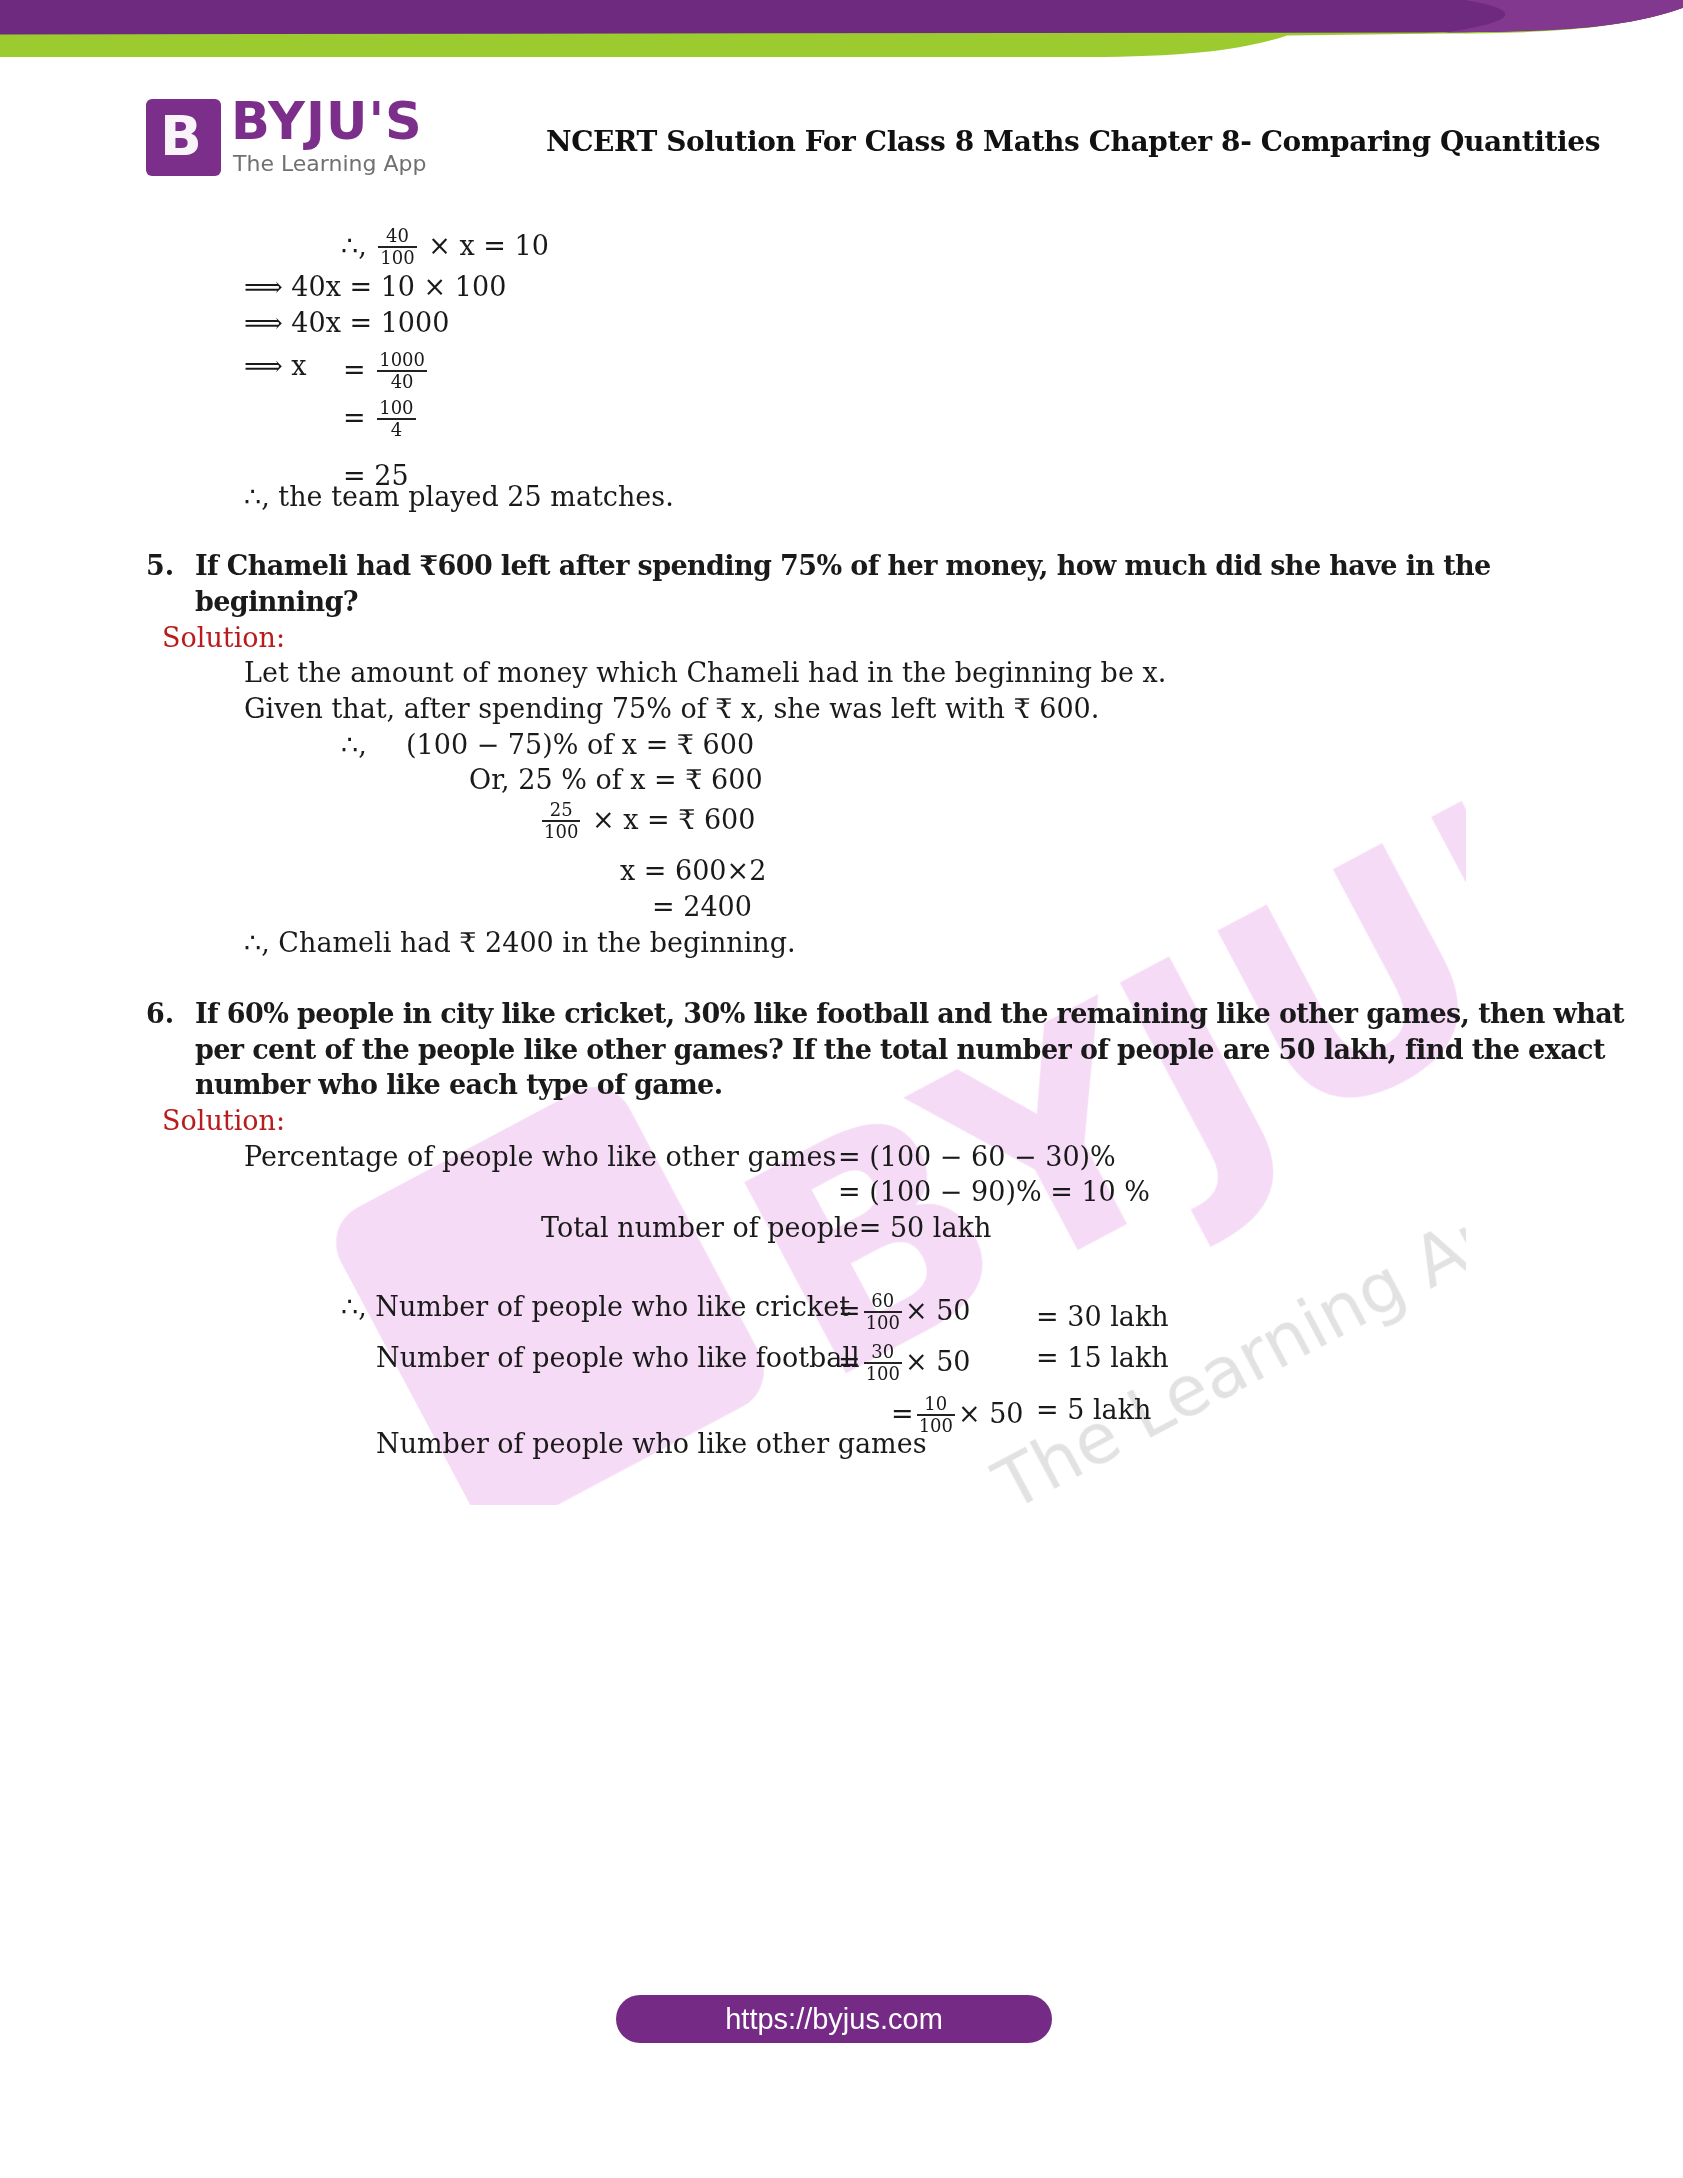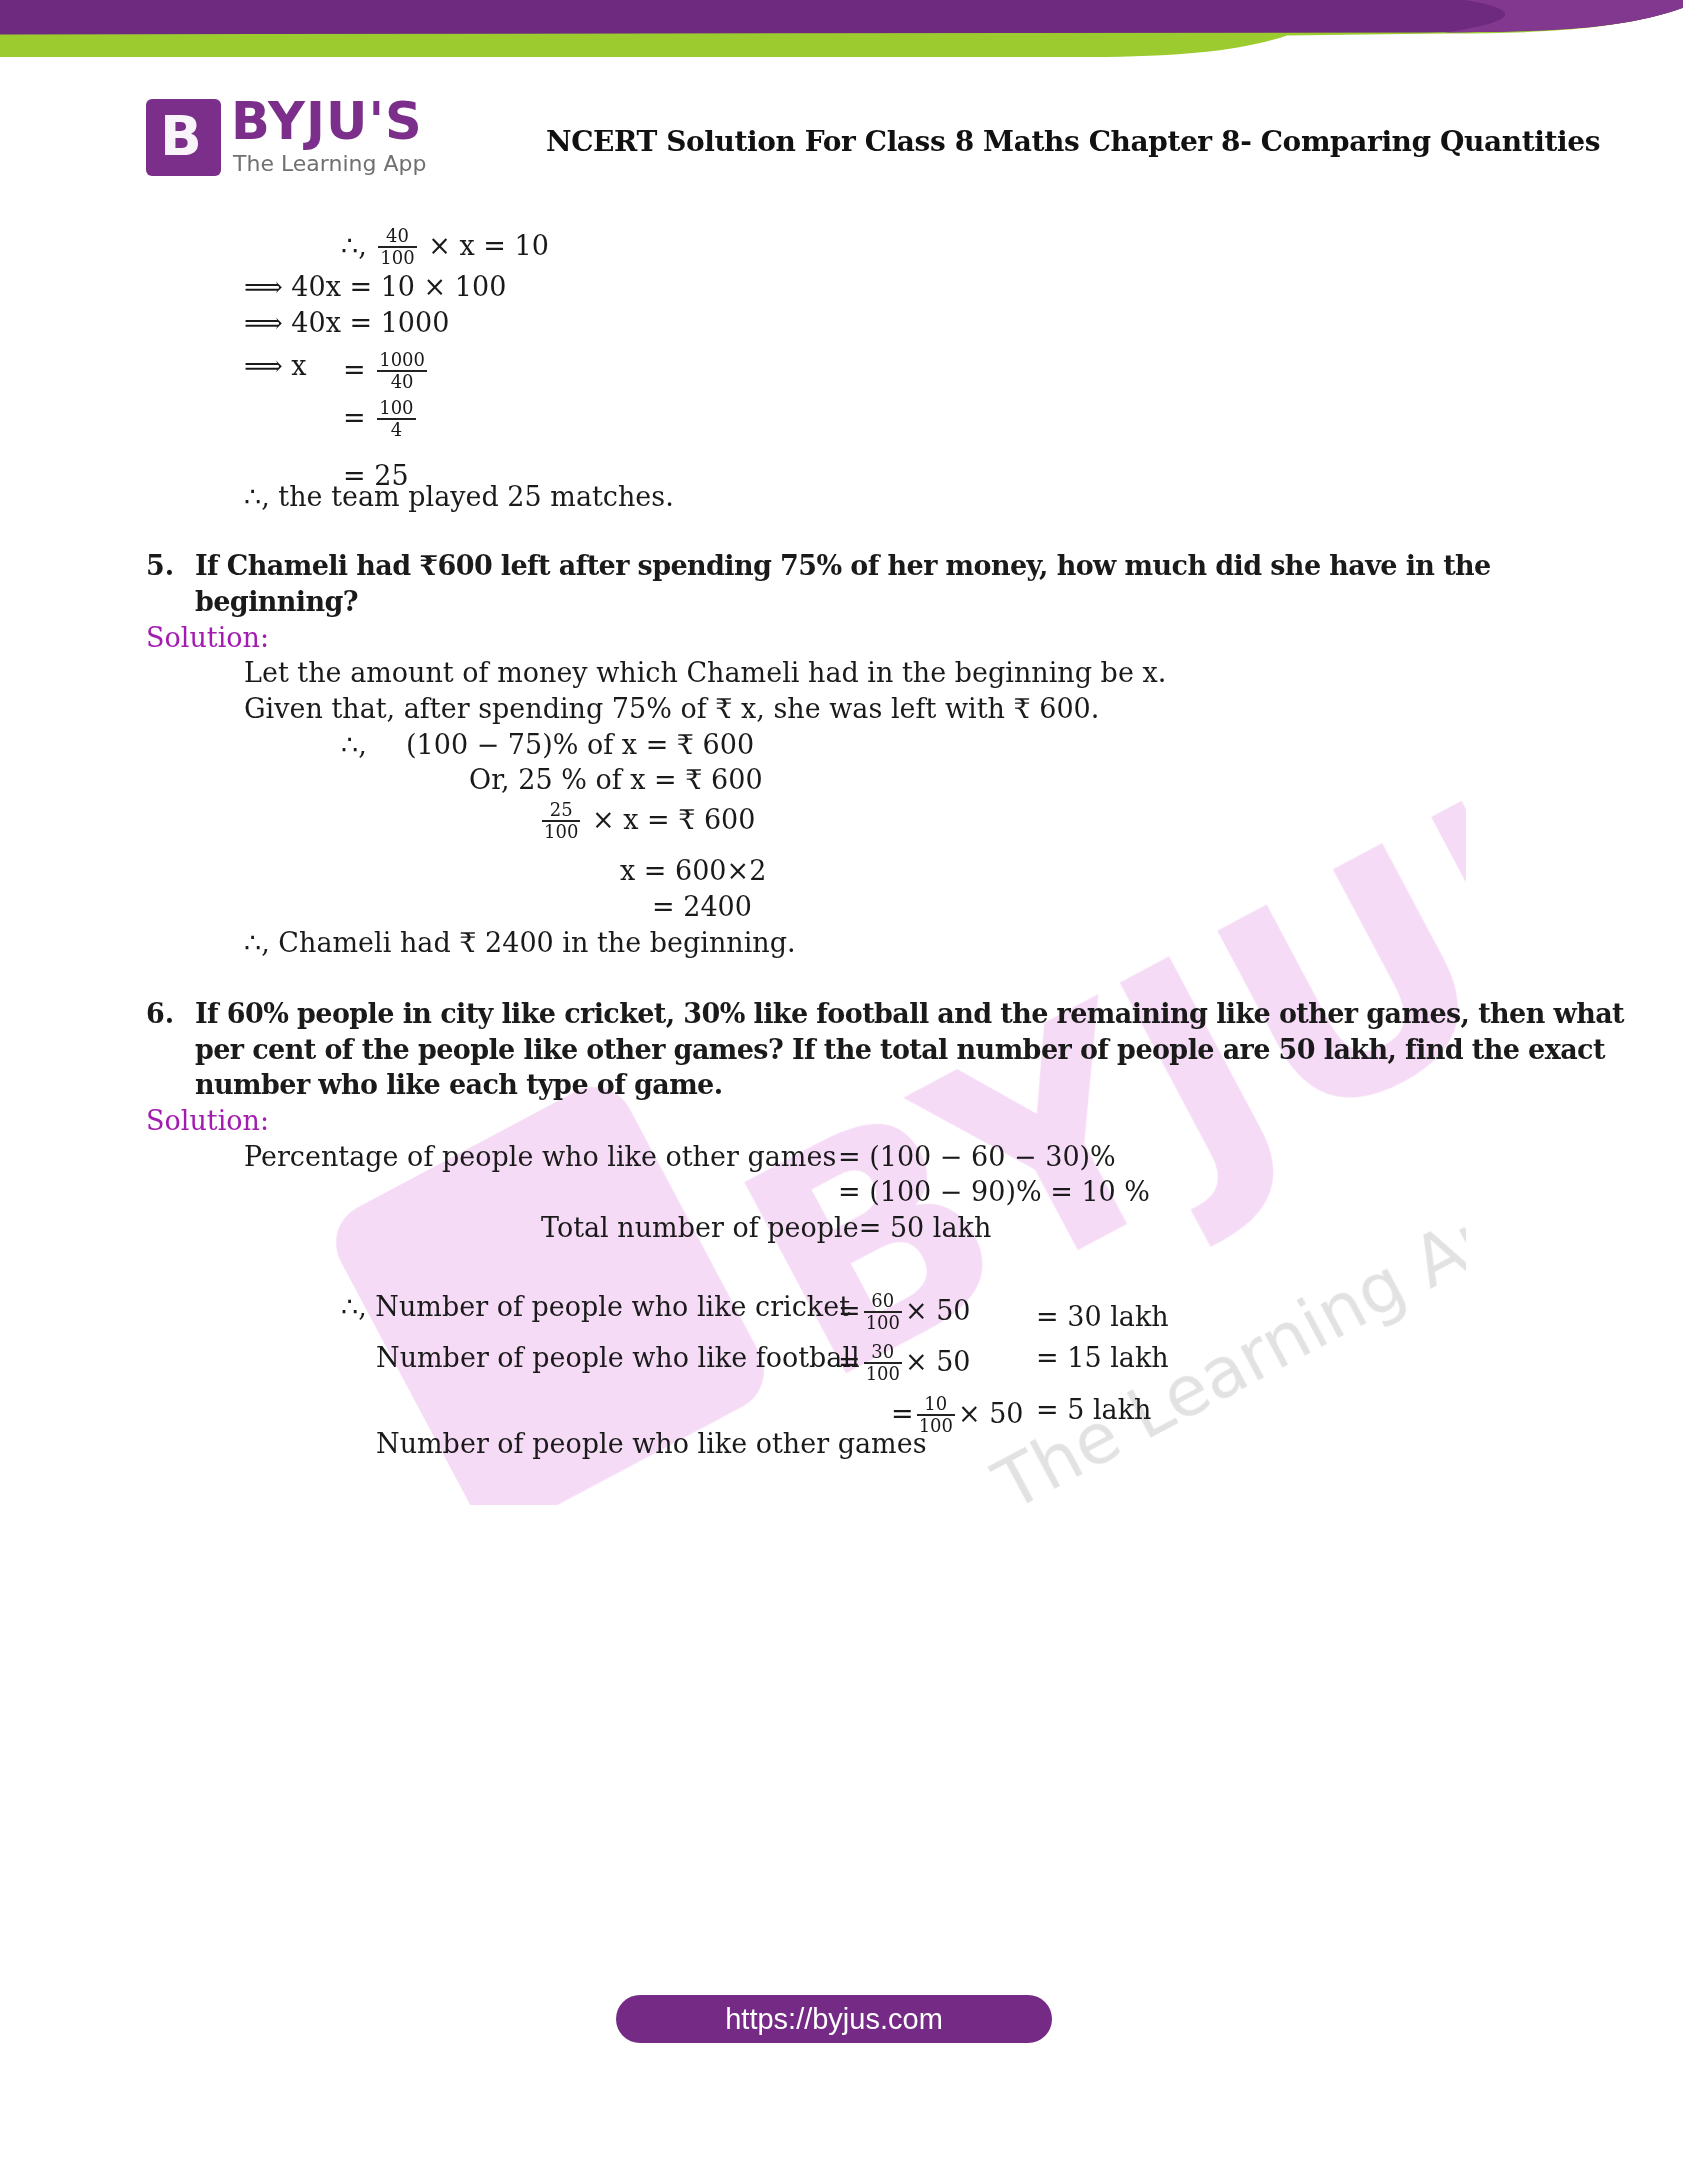--- a/index.html
+++ b/index.html
@@ -11,21 +11,21 @@
   .logo-b { position:absolute; left:14px; top:8px; font-family:"DejaVu Sans", sans-serif; font-size:55px; color:#fff; font-weight:bold; line-height:59px; opacity:0.95; }
   .logo-word { position:absolute; left:85px; top:-4px; font-family:"DejaVu Sans", sans-serif; font-weight:bold; font-size:51px; color:#7b2f8b; letter-spacing:1px; line-height:57px; }
   .logo-tag { position:absolute; left:87px; top:54px; font-family:"DejaVu Sans", sans-serif; font-size:22px; color:#707070; line-height:26px; }
   .doc-title { position:absolute; left:546px; top:125px; font-family:"DejaVu Serif", serif; font-weight:bold; font-size:28px; color:#111; white-space:nowrap; letter-spacing:-0.4px; }
 
   .watermark { position:absolute; left:327px; top:614px; width:1139px; height:891px; pointer-events:none; }
 
   .line { position:absolute; font-size:27px; line-height:32px; white-space:nowrap; }
   .q { position:absolute; font-weight:bold; font-size:27px; line-height:36px; letter-spacing:-0.6px; white-space:nowrap; }
   .qnum { position:absolute; font-weight:bold; font-size:27px; }
-  .sol { position:absolute; color:#a21caf; font-size:27px; }
+  .sol { position:absolute; color:#b91c1c; font-size:27px;margin-left:16px; }
   .frac { display:inline-block; vertical-align:middle; text-align:center; font-size:18px; line-height:20px; margin:0 3px; }
   .frac .num { display:block; border-bottom:2px solid #222; padding:0 2px; }
   .frac .den { display:block; padding:0 2px; }
 
   .footer-pill { position:absolute; left:616px; top:1995px; width:436px; height:48px; background:#752b85; border-radius:24px; }
   .footer-text { position:absolute; left:0; top:0; width:436px; height:48px; line-height:48px; text-align:center; color:#ffffff; font-family:"Liberation Sans", sans-serif; font-size:29px; }
 </style>
 </head>
 <body>
 

